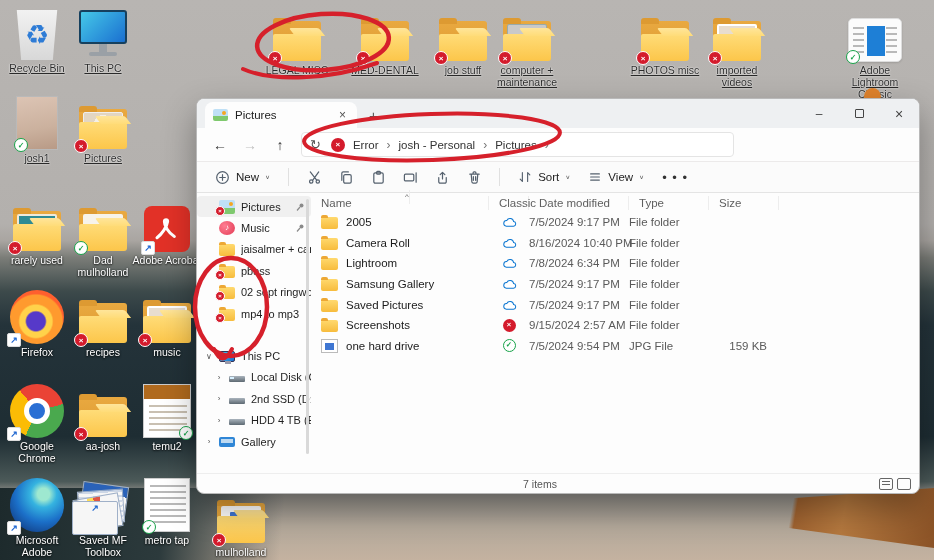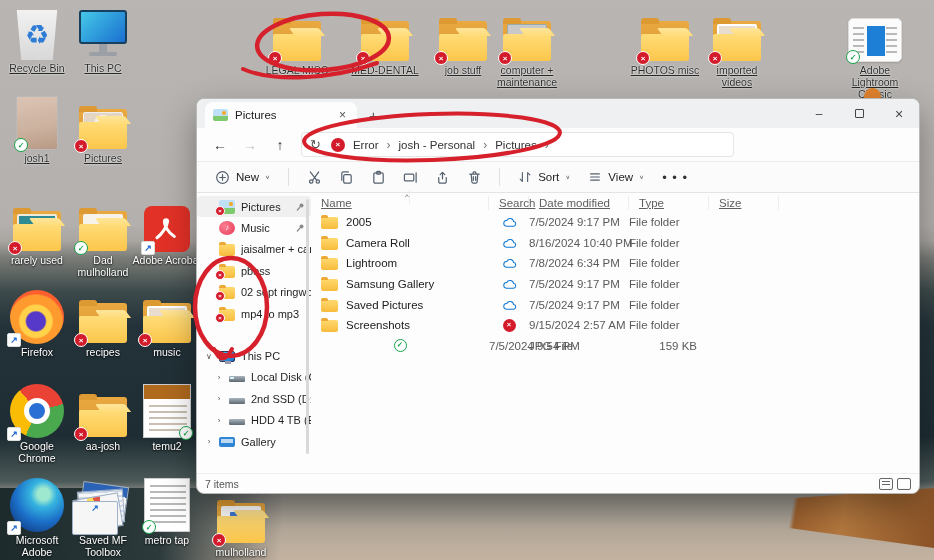--- a/index.html
+++ b/index.html
@@ -163,40 +163,40 @@
   .ic-sfold::before { content:""; position:absolute; left:0; top:-2px; width:7px; height:3px; background:#eda835; border-radius:2px 2px 0 0; }
   .ic-pc { background:linear-gradient(135deg,#45c8e8,#1a6fd0); border:1px solid #335; border-radius:2px; height:11px; }
   .ic-pc::after { content:""; position:absolute; left:5px; bottom:-3px; width:6px; height:3px; background:#99a; }
   .ic-hdd { height:6px; margin-top:4px; background:linear-gradient(180deg,#aab4bd,#5d6972); border-radius:1px; }
   .ic-hdd.c::after { content:""; position:absolute; left:1px; top:1px; width:4px; height:2px; background:#d7f0ff; }
   .ic-net { background:#2f86d6; border-radius:2px; height:10px; margin-top:1px; }
   .ic-net::after { content:""; position:absolute; left:2px; top:2px; width:12px; height:4px; background:#bcd9f2; }
 
   .flist { flex:1; position:relative; font-size:11.5px; color:#1b1b1b; }
   .fhead { display:grid; grid-template-columns:178px 40px 100px 80px 70px; height:19px; align-items:center;
-    color:#5f5f5f; position:relative;text-decoration:underline; }
+    color:#5f5f5f; position:relative; }
   .fhead > span { padding-left:10px; border-right:1px solid #ededed; height:14px; line-height:14px; white-space:nowrap; }
   .sort-caret { position:absolute; left:84px; top:-3px; font-size:8px; color:#666; }
   .fr { display:grid; grid-template-columns:178px 40px 100px 80px 70px; height:20.6px; align-items:center; }
   .fname { display:flex; align-items:center; gap:8px; padding-left:10px; white-space:nowrap; overflow:hidden; }
   .fi { width:17px; height:14px; position:relative; flex:0 0 17px; }
   .fi-fold { background:linear-gradient(180deg,#ffd96e,#f7bc3d); border-radius:2px; height:12px; margin-top:2px; }
   .fi-fold::before { content:""; position:absolute; left:0; top:-2px; width:7px; height:3px; background:#eda835; border-radius:2px 2px 0 0; }
   .fi-jpg { background:#fff; border:1px solid #bbb; height:14px; }
   .fi-jpg::after { content:""; position:absolute; left:3px; top:3px; width:9px; height:7px; background:#3f76d2; }
   .fstat { display:flex; justify-content:center; }
   .st-bd { width:13px; height:13px; border-radius:50%; font-size:7.5px; font-weight:bold; text-align:center; line-height:12px; }
   .st-err { background:#d41b2c; color:#fff; }
   .st-ok { background:#fff; color:#17a349; border:1.4px solid #17a349; line-height:10px; }
   .fdate,.ftype { color:#5a5a5a; white-space:nowrap; }
   .fsize { color:#5a5a5a; text-align:right; padding-right:12px; }
 
   .sstatus { height:20px; border-top:1px solid #eee; display:flex; align-items:center; padding:0 8px;
     font-size:10.5px; color:#555; flex:0 0 auto; }
-  .sstatus .cnt { flex:1; }
+  .sstatus .cnt { flex:1;text-align:center; }
   .vw { width:14px; height:12px; border:1px solid #666; border-radius:2px; margin-left:4px; position:relative; }
   .vw-lines::after { content:""; position:absolute; inset:2px;
     background:repeating-linear-gradient(180deg,#666 0 1px,transparent 1px 3px); }
 </style>
 </head>
 <body>
 
 <div class="desktop">
   <div class="wp"></div>
   <div class="wp-reeds"></div>
@@ -616,21 +616,21 @@
           <span class="si-ch">›</span>
           <span class="si-ic ic-net"></span>
           <span class="si-lb">Gallery</span>
         </div>
         <div class="sbar-scroll"></div>
       </div>
 
       <div class="flist">
         <div class="fhead">
           <span>Name</span>
-          <span>Search</span>
+          <span>Classic</span>
           <span>Date modified</span>
           <span>Type</span>
           <span>Size</span>
           <span class="sort-caret">^</span>
         </div>
 
         <div class="fr">
           <span class="fname">
               <span class="fi fi-fold"></span>
               <span>2005</span>
@@ -706,20 +706,24 @@
               <span>Screenshots</span>
             </span>
           <span class="fstat">
               <span class="st-bd st-err">×</span>
             </span>
           <span class="fdate">9/15/2024 2:57 AM</span>
           <span class="ftype">File folder</span>
           <span class="fsize"></span>
         </div>
         <div class="fr">
+          <span class="fname">
+              <span class="fi fi-jpg"></span>
+              <span>one hard drive</span>
+            </span>
           <span class="fstat">
               <span class="st-bd st-ok">✓</span>
             </span>
           <span class="fdate">7/5/2024 9:54 PM</span>
           <span class="ftype">JPG File</span>
           <span class="fsize">159 KB</span>
         </div>
       </div>
     </div>
 

